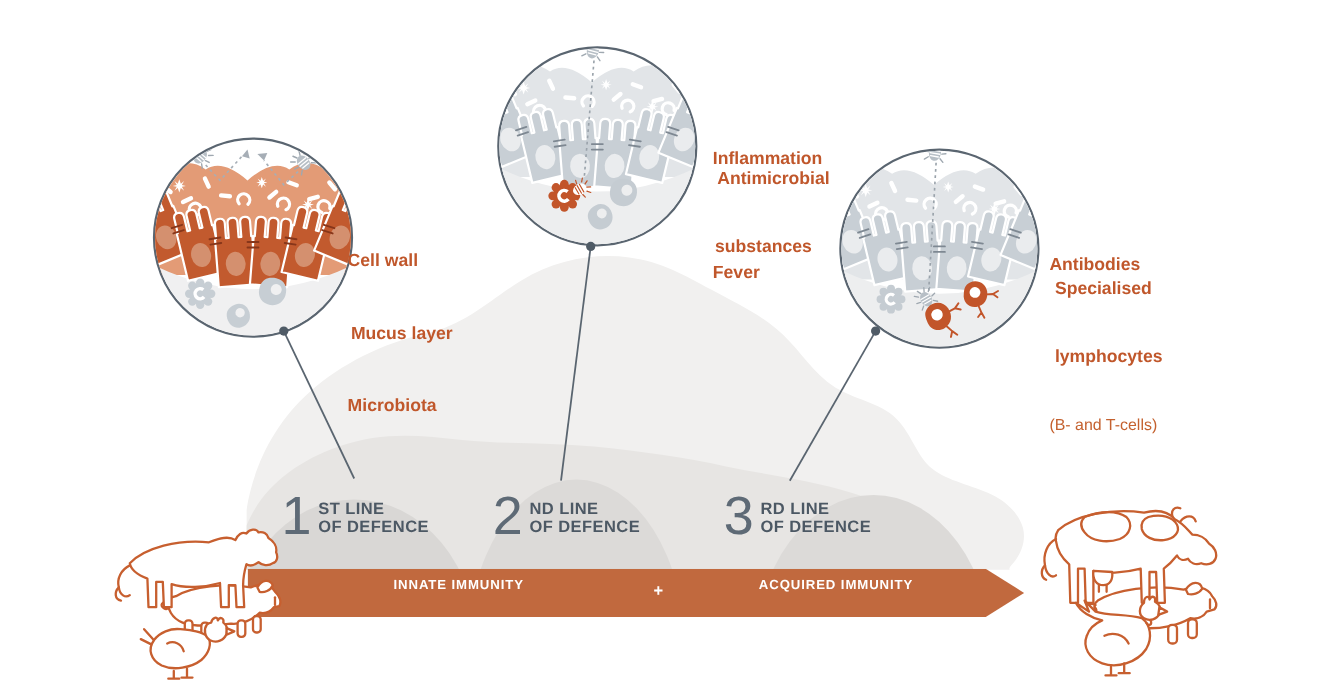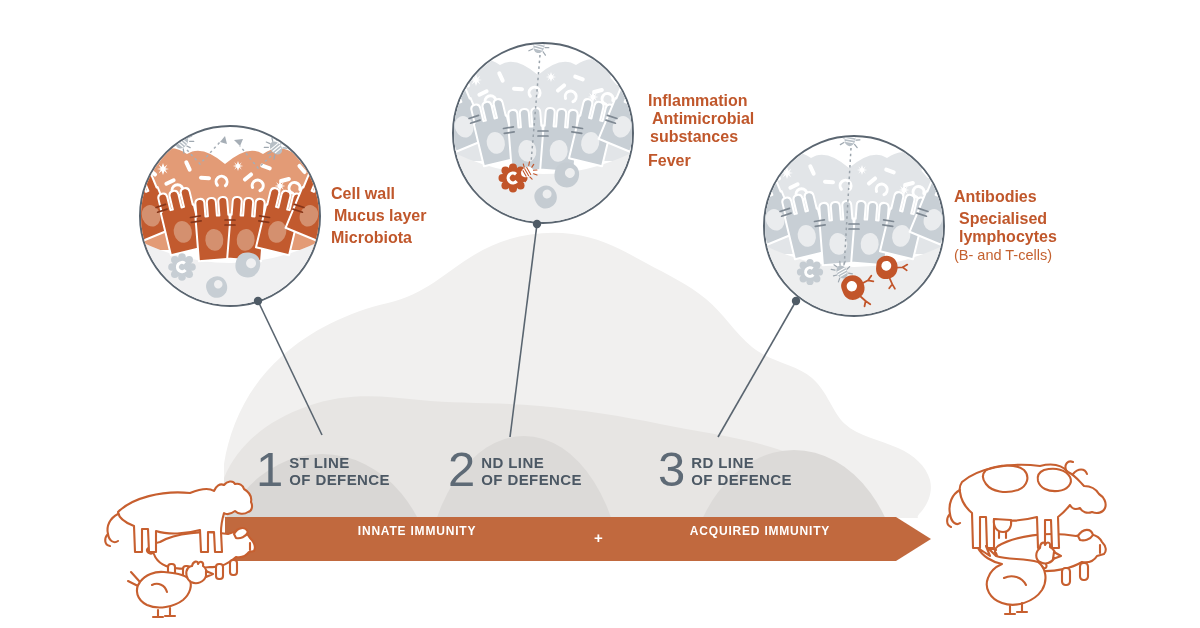--- a/index.html
+++ b/index.html
@@ -19,21 +19,21 @@
     --bug:#B7BFC6; --bugstripe:#ffffff; --bugleg:#9FA8B0; --active:#C2552A;
   }
   .theme-gray{
     --mucus:#E2E5E8; --cell:#C8CFD5; --nuc:#EAECEE; --junc:#7E8892;
     --bottom:#EDEEEF; --gear:#C5CCD2; --holebg:#EDEEEF; --microbe:#ffffff;
     --bug:#B7BFC6; --bugstripe:#ffffff; --bugleg:#9FA8B0; --active:#C2552A;
   }
   
   .circle-label{position:absolute;color:#C0572B;font-size:16px;font-weight:700;line-height:22px;}
   .circle-label .sub{font-weight:400;font-size:14.5px;color:#C4612F;}
-  .lbl-line{white-space:nowrap;}
+  .lbl-line{white-space:nowrap;margin-top:44px;}
   .defence-group{position:absolute;display:flex;align-items:flex-end;color:#4C5864;}
   .defence-number{font-size:49px;line-height:0.78;font-weight:400;color:#5E6A76;letter-spacing:-1px;}
   .defence-text{margin-left:7px;font-size:15px;font-weight:700;line-height:17px;letter-spacing:0.4px;white-space:nowrap;}
   
   .banner{
     position:absolute;left:225px;top:517px;width:706px;height:44px;
     background:#C1693E;
     clip-path:polygon(0 0,671px 0,706px 22px,671px 44px,0 44px);
     color:#ffffff;
   }
@@ -248,21 +248,21 @@
     <g>
         <use href="#lymphcell" transform="translate(133,141) rotate(15) scale(0.95)"></use>
       </g>
     <g>
         <use href="#bugicon" transform="translate(96,13) rotate(10) scale(0.9)"></use>
       </g>
   </g>
   <circle cx="42" cy="175" r="4.2" fill="#4F5B66"></circle>
 </svg>
 
-<div class="circle-label" style="left:331px;top:183px;z-index:3">
+<div class="circle-label" style="left:316px;top:183px;z-index:3">
   <div class="lbl-line">Cell wall</div>
   <div class="lbl-line" style="padding-left:3px">Mucus layer</div>
   <div class="lbl-line">Microbiota</div>
 </div>
 
 <div class="circle-label" style="left:648px;top:92px;line-height:18px;z-index:3">
   <div class="lbl-line">Inflammation</div>
   <div class="lbl-line" style="padding-left:4px;margin-top:0">Antimicrobial</div>
   <div class="lbl-line" style="padding-left:2px">substances</div>
   <div class="lbl-line" style="margin-top:6px">Fever</div>

